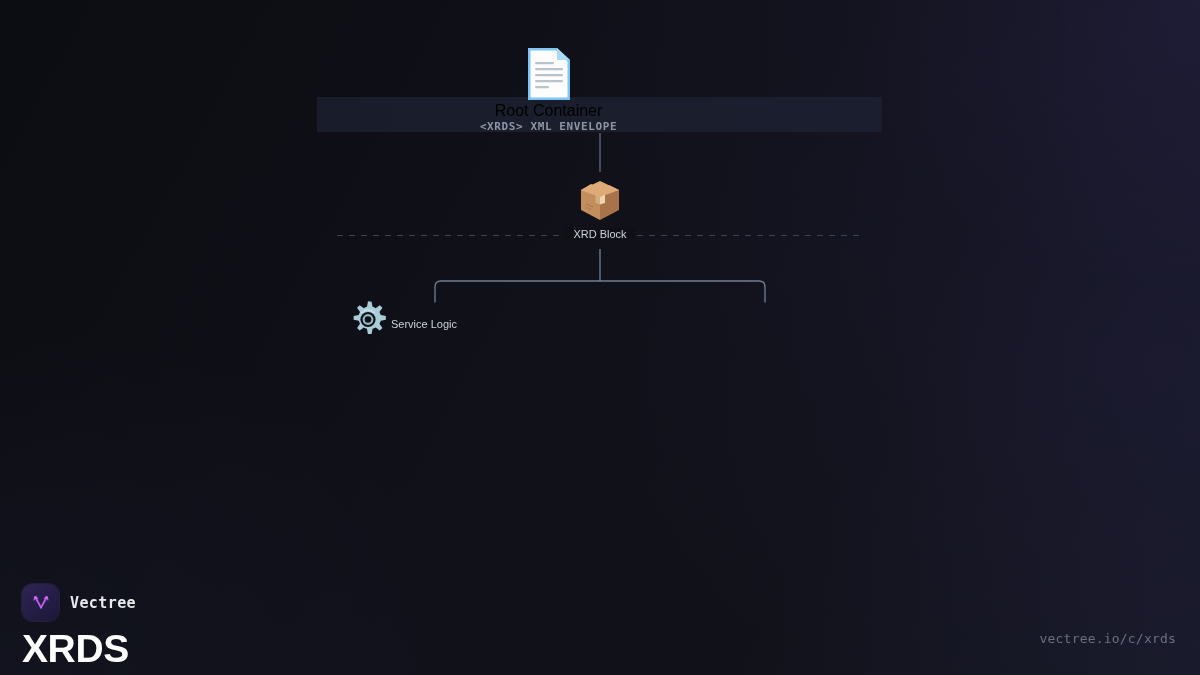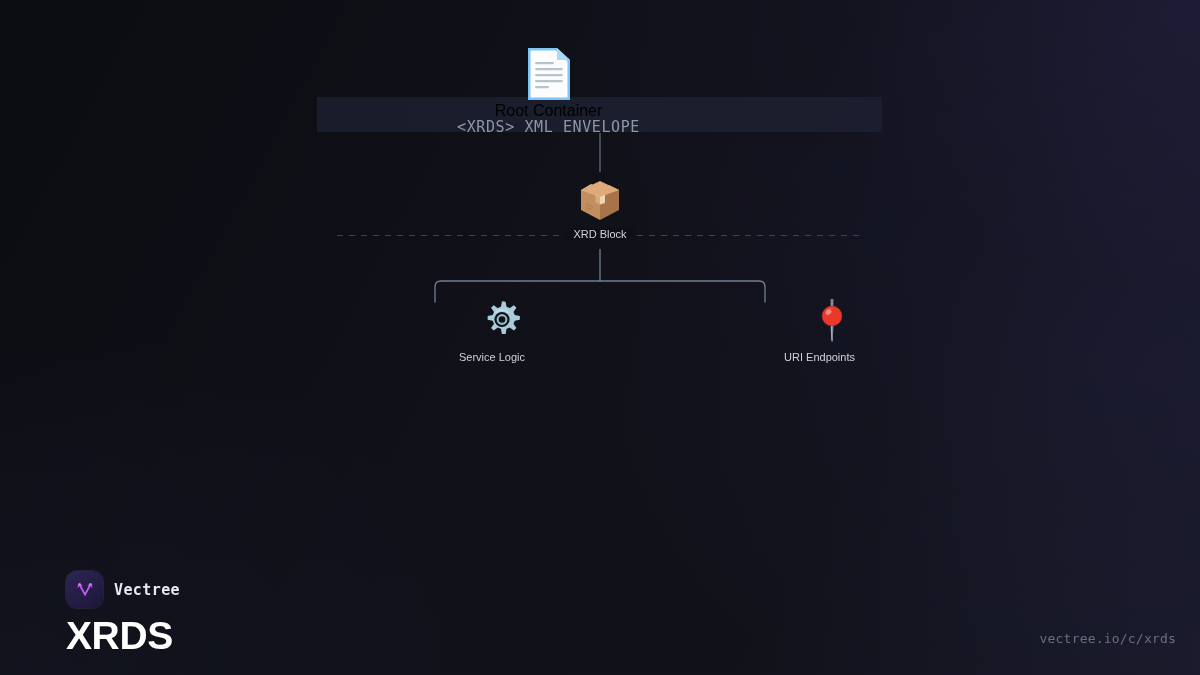--- a/index.html
+++ b/index.html
@@ -32,23 +32,23 @@
 
   
   #root-node {
     position:absolute;
     left:0; top:46px; width:1097px;
     display:flex; flex-direction:column; align-items:center;
   }
   #root-icon { width:46px; height:56px; display:block; }
   #root-sub {
     font-family:"DejaVu Sans Mono","Liberation Mono",monospace;
-    font-size:15px; color:#8f96a6;
+    font-size:11px; color:#8f96a6;
     letter-spacing:0.6px; line-height:14px;
-    position:relative; z-index:3;
+    position:relative; z-index:3;font-weight:bold;
   }
 
   
   #branch-dash {
     position:absolute;
     left:337px; top:235px; width:523px; height:1px;
     background-image:linear-gradient(to right, #3b4354 0 6px, rgba(0,0,0,0) 6px 12px);
     background-size:12px 1px;
     background-repeat:repeat-x;
   }
@@ -74,36 +74,36 @@
     position:absolute;
     left:0; top:0; width:1200px; height:675px;
     pointer-events:none;
   }
 
   
   .leaf {
     position:absolute;
     top:298px;
     width:180px;
-    display:flex; flex-direction:column; align-items:flex-end;
+    display:flex; flex-direction:row; align-items:center;
   }
   .leaf-icon { width:46px; height:46px; display:block; }
   .leaf-label {
     margin-top:7px;
     font-size:11px; color:#cdd2db;
     line-height:13px; white-space:nowrap;
   }
   #leaf-0 { left:345px; }
   #leaf-1 { left:510px; }
   #leaf-2 { left:675px; }
 
   
   #brand {
     position:absolute;
-    left:22px; bottom:20px;margin-left:44px;
+    left:22px; bottom:7px;
   }
   #brand-row { display:flex; align-items:center; gap:11px; }
   #brand-logo {
     width:37px; height:37px; border-radius:11px;
     background:linear-gradient(145deg,#2e2554 0%, #241d45 55%, #1d1838 100%);
     display:flex; align-items:center; justify-content:center;
     box-shadow:0 0 0 1px rgba(140,110,210,0.16);
   }
   #brand-name {
     font-family:"DejaVu Sans Mono","Liberation Mono",monospace;
@@ -191,34 +191,20 @@
       </g>
       <circle cx="23" cy="21.5" r="7.6" fill="#0f1016"></circle>
       <circle cx="23" cy="21.5" r="5.4" fill="#8fbccb"></circle>
       <circle cx="23" cy="21.5" r="3.3" fill="#0f1016"></circle>
       <path d="M16.2 14.7 a9.6 9.6 0 0 1 13.6 0" stroke="#cfe4ec" stroke-width="1.6" fill="none" opacity="0.75"></path>
     </svg>
     <div class="leaf-label">Service Logic</div>
   </div>
 
 
-  <div class="leaf" id="leaf-2">
-    <svg class="leaf-icon" viewBox="0 0 46 46">
-
-      <path d="M21.6 1 H24.4 V12 H21.6 Z" fill="#7b8ba0"></path>
-      <path d="M21.6 24 H24.4 L23.8 42 L23 44 L22.2 42 Z" fill="#9fb2c4"></path>
-      <path d="M23 24 H24.4 L23.8 42 L23 44 Z" fill="#7b8ba0"></path>
-
-      <circle cx="23" cy="18" r="10" fill="#e8392c"></circle>
-      <circle cx="23" cy="18" r="10" fill="none" stroke="#b82a20" stroke-width="0.8" opacity="0.6"></circle>
-      <path d="M17.5 12.6 a8 8 0 0 1 6.5 -2.4 a9 9 0 0 0 -7.6 7.8 Z" fill="#ff8d80" opacity="0.95"></path>
-      <ellipse cx="19.6" cy="14.2" rx="3.2" ry="2.2" fill="#ff9e92" opacity="0.8" transform="rotate(-38 19.6 14.2)"></ellipse>
-    </svg>
-    <div class="leaf-label">URI Endpoints</div>
-  </div>
 
   <div id="brand">
     <div id="brand-row">
       <div id="brand-logo">
         <svg viewBox="0 0 24 24" width="22" height="22">
           <path d="M6 6 L12 17 L18 6" stroke="#c05df0" stroke-width="2" fill="none" stroke-linecap="round" stroke-linejoin="round"></path>
           <path d="M6 6 L4.4 8.6 M6 6 L8.4 7.2" stroke="#b44ae8" stroke-width="1.5" stroke-linecap="round"></path>
           <path d="M18 6 L19.6 8.6 M18 6 L15.6 7.2" stroke="#b44ae8" stroke-width="1.5" stroke-linecap="round"></path>
           <circle cx="6" cy="6" r="1.7" fill="#d46ef5"></circle>
           <circle cx="18" cy="6" r="1.7" fill="#d46ef5"></circle>

